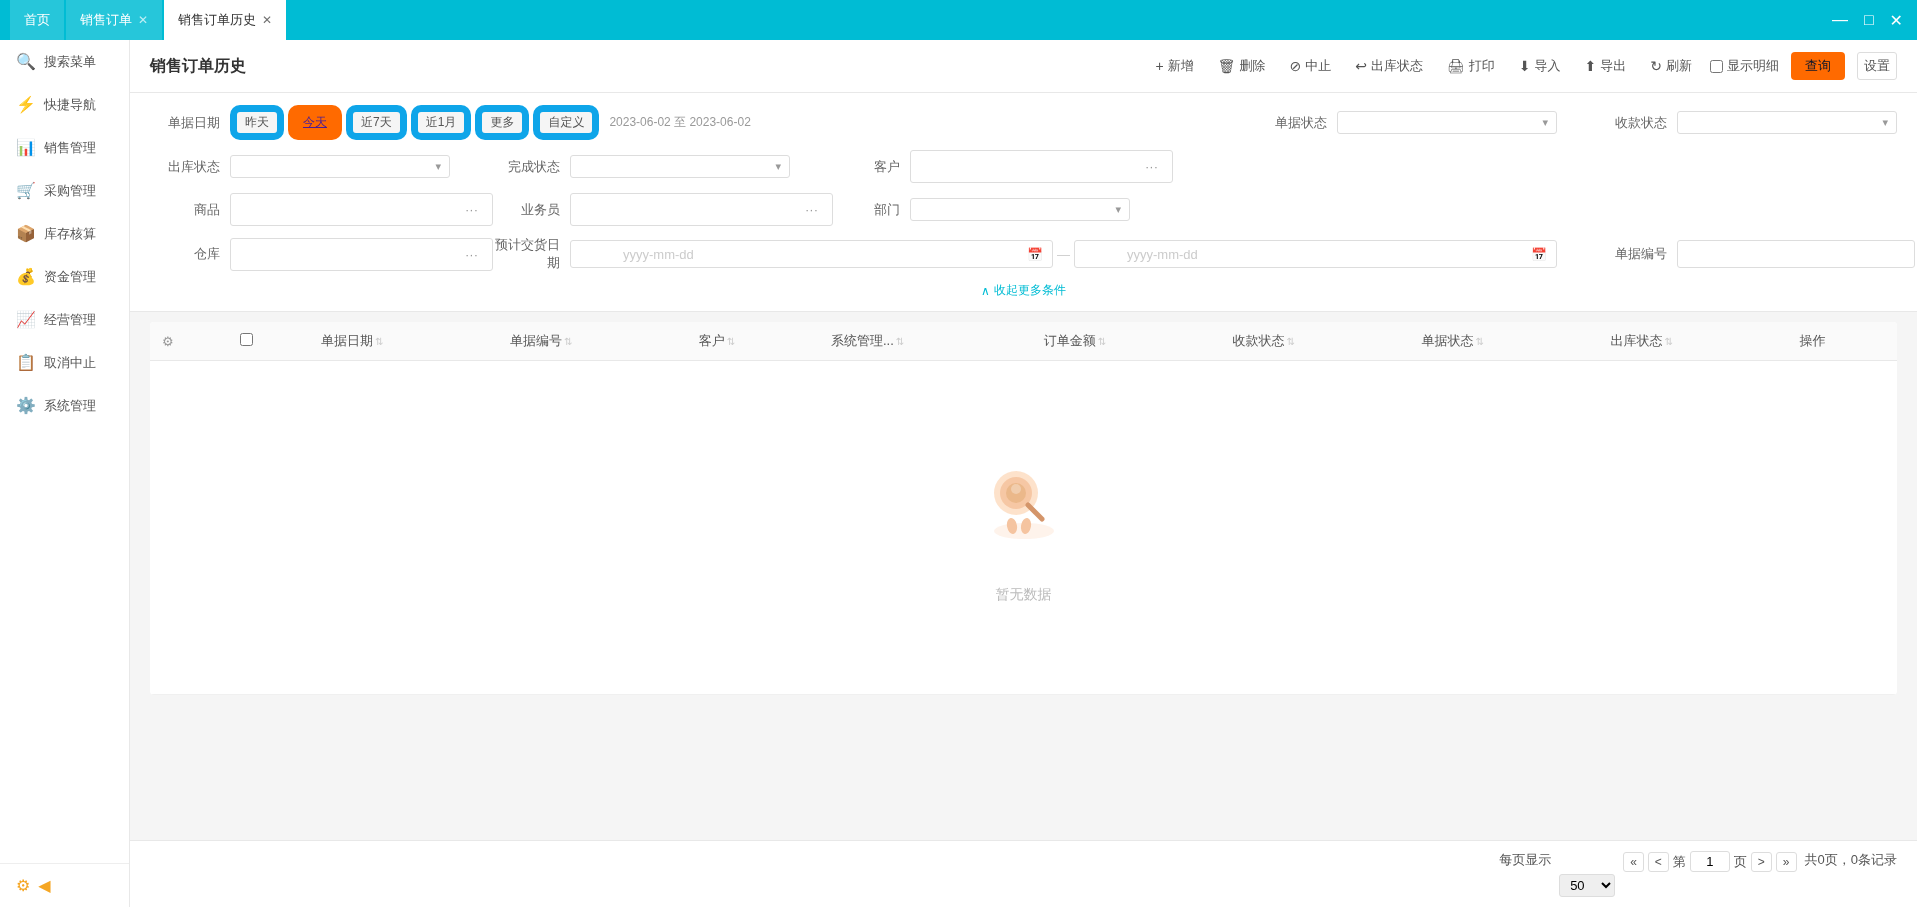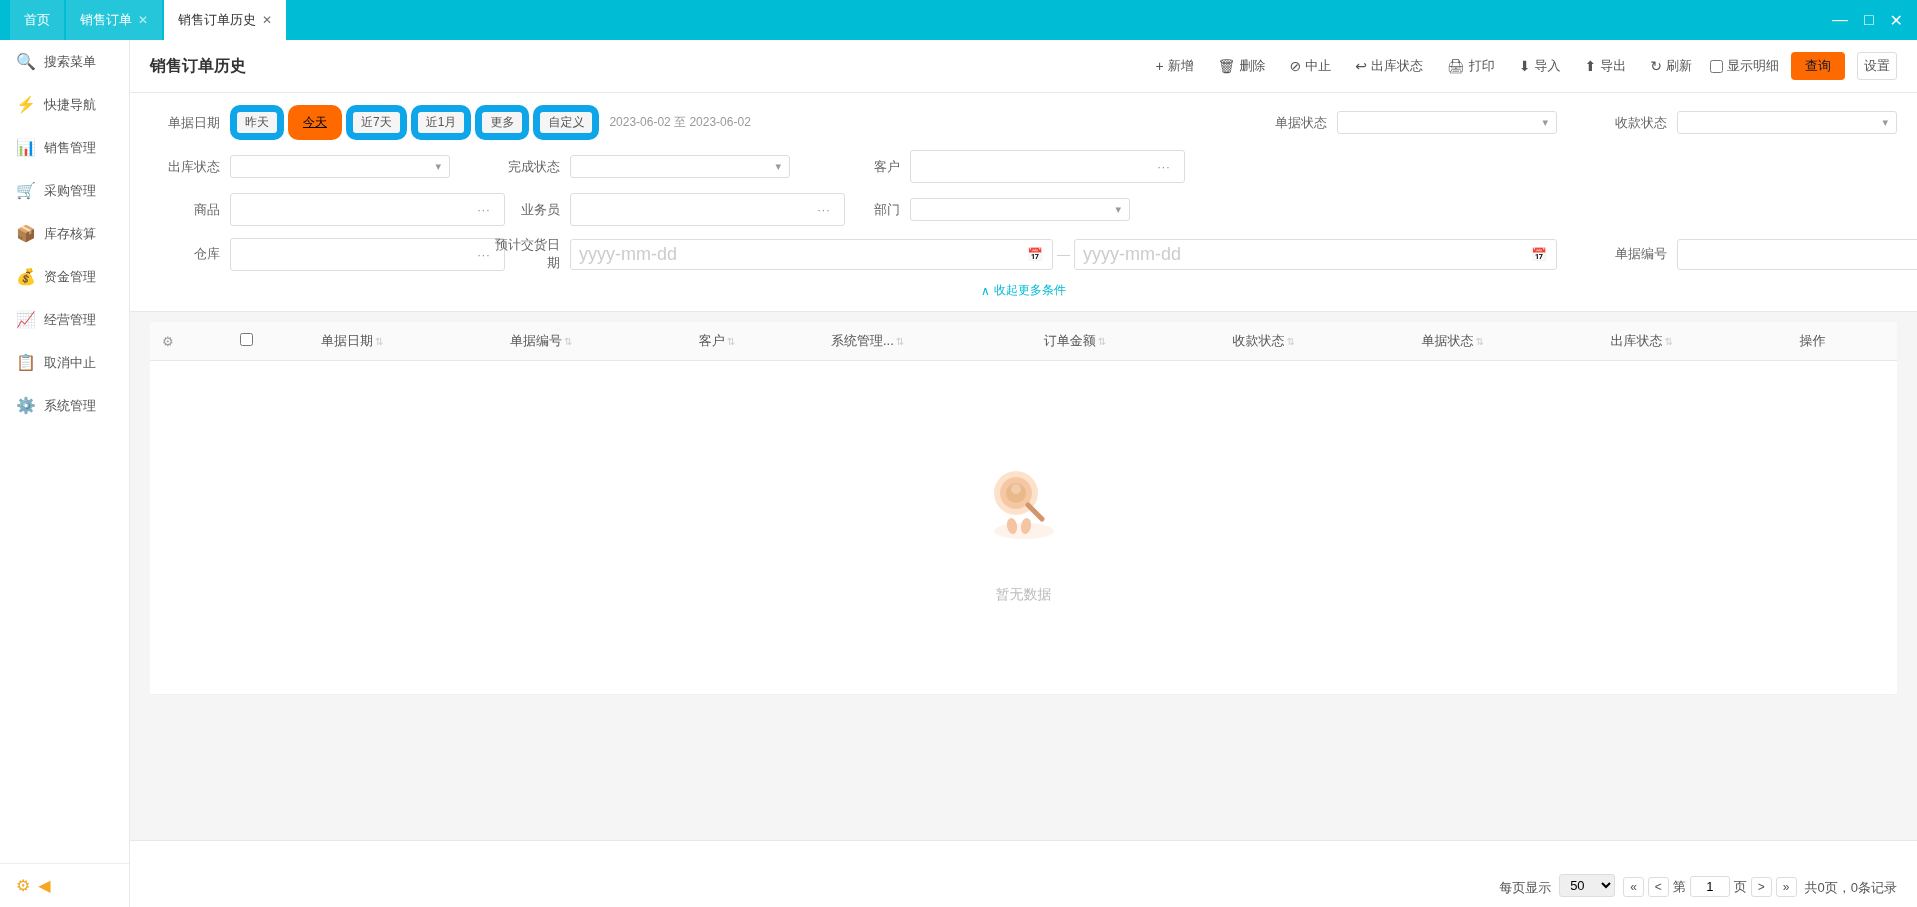--- a/index.html
+++ b/index.html
@@ -37,44 +37,44 @@
     .display-toggle { display: flex; align-items: center; gap: 4px; cursor: pointer; font-size: 13px; color: #555; }
     .display-toggle input[type=checkbox] { cursor: pointer; }
 
     
     .filter-area { background: #fff; padding: 12px 20px; border-bottom: 1px solid #e8e8e8; flex-shrink: 0; }
     .filter-row { display: flex; align-items: center; gap: 0; margin-bottom: 10px; }
     .filter-label { width: 80px; color: #666; font-size: 13px; flex-shrink: 0; text-align: right; padding-right: 10px; }
     .filter-value { flex: 1; display: flex; align-items: center; gap: 6px; }
     .date-pills { display: flex; gap: 4px; align-items: center; }
     .date-pill { padding: 2px 8px; border-radius: 10px; cursor: pointer; font-size: 12px; color: #555; background: #f5f5f5; border: 7px solid #0ea5e9; }
-    .date-pill.active { background: #ff6a00; color: #000000; border-color: #ff6a00; text-decoration: underline; }
+    .date-pill.active { background: #ff6a00; color: #4c1d95; border-color: #ff6a00; text-decoration: underline; }
     .date-range-text { font-size: 12px; color: #999; margin-left: 4px; }
     .filter-select { display: flex; align-items: center; border: 1px solid #ddd; border-radius: 3px; padding: 4px 8px; background: #fff; cursor: pointer; min-width: 160px; justify-content: space-between; }
     .filter-select .chevron { color: #999; font-size: 11px; }
     .filter-dots { color: #999; cursor: pointer; padding: 4px 6px; }
     .filter-field-inner { flex: 1; display: flex; align-items: center; border: 1px solid #ddd; border-radius: 3px; padding: 4px 8px; background: #fff; min-height: 28px; }
-    .filter-field-inner input { border: none; outline: none; flex: 1; font-size: 18px; color: #333; background: transparent; }
+    .filter-field-inner input { border: none; outline: none; flex: 1; font-size: 13px; color: #333; background: transparent; margin-left: 44px; }
     .filter-field-inner input::placeholder { color: #ccc; }
     .collapse-link { text-align: center; color: #00bcd4; cursor: pointer; font-size: 12px; display: flex; align-items: center; justify-content: center; gap: 4px; margin-top: 4px; }
 
     
     .table-area { flex: 1; overflow: auto; padding: 10px 20px; background: #f5f5f5; }
     .data-table { width: 100%; border-collapse: collapse; background: #fff; border-radius: 4px; overflow: hidden; }
     .data-table thead { background: #fafafa; }
     .data-table th { padding: 10px 12px; border-bottom: 1px solid #e8e8e8; text-align: left; font-weight: normal; color: #555; font-size: 13px; white-space: nowrap; }
     .data-table th .sort-icon { color: #ccc; font-size: 10px; margin-left: 2px; }
     .data-table td { padding: 10px 12px; border-bottom: 1px solid #f0f0f0; font-size: 13px; }
     .table-settings-icon { color: #999; cursor: pointer; }
     .empty-state { display: flex; flex-direction: column; align-items: center; justify-content: center; padding: 80px 0; }
     .empty-icon { font-size: 80px; color: #f5c4a0; margin-bottom: 16px; }
     .empty-text { color: #bbb; font-size: 14px; }
 
     
-    .pagination { background: #fff; border-top: 1px solid #e8e8e8; padding: 10px 20px; display: flex; align-items: flex-end; justify-content: flex-end; gap: 8px; flex-shrink: 0; font-size: 13px; color: #555; }
+    .pagination { background: #fff; border-top: 1px solid #e8e8e8; padding: 10px 20px; display: flex; align-items: flex-start; justify-content: flex-end; gap: 8px; flex-shrink: 0; font-size: 13px; color: #555; }
     .pagination select { border: 1px solid #ddd; border-radius: 3px; padding: 2px 6px; font-size: 13px; margin-top: 23px; }
     .page-nav { display: flex; align-items: center; gap: 4px; }
     .page-nav-btn { padding: 2px 6px; cursor: pointer; color: #555; border: 1px solid #ddd; border-radius: 3px; background: #fff; font-size: 12px; }
     .page-input { width: 40px; text-align: center; border: 1px solid #ddd; border-radius: 3px; padding: 2px 4px; font-size: 13px; }
   </style>
 </head>
 <body>
 
 <div class="top-bar">
   <div class="top-bar-tabs">

